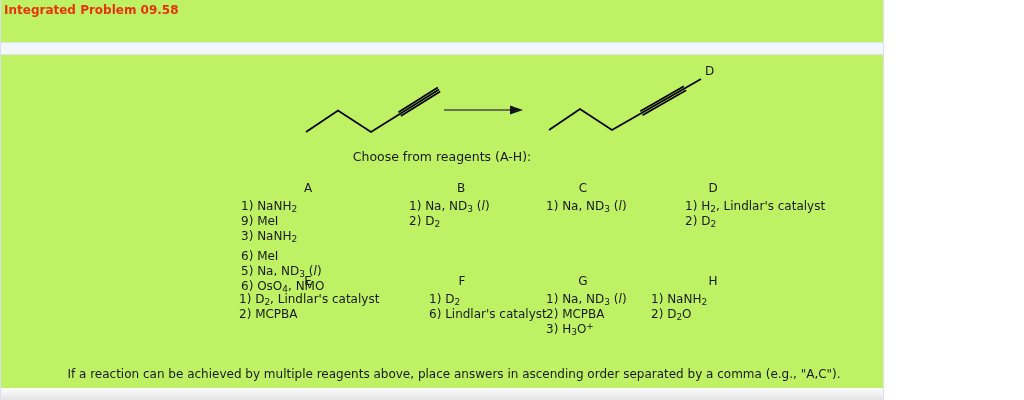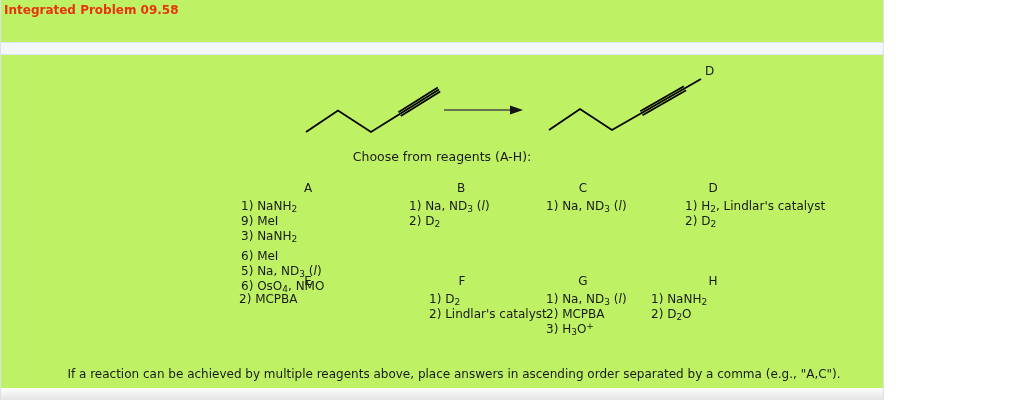--- a/index.html
+++ b/index.html
@@ -144,26 +144,27 @@
     <div class="line">1) H<sub>2</sub>, Lindlar's catalyst</div>
     <div class="line">2) D<sub>2</sub></div>
   </div>
 
   <div class="rg-header" style="left:307px; top:274px;">E</div>
   <div class="rg-header" style="left:461px; top:274px;">F</div>
   <div class="rg-header" style="left:582px; top:274px;">G</div>
   <div class="rg-header" style="left:712px; top:274px;">H</div>
 
   <div class="rg-list" style="left:238px; top:292px;">
+    <div class="line">1) D<sub>2</sub>, Lindlar's catalyst</div>
     <div class="line">2) MCPBA</div>
   </div>
 
   <div class="rg-list" style="left:428px; top:292px;">
     <div class="line">1) D<sub>2</sub></div>
-    <div class="line">2) Lindlar's catalyst</div>
+    <div class="line">6) Lindlar's catalyst</div>
   </div>
 
   <div class="rg-list" style="left:545px; top:292px;">
     <div class="line">1) Na, ND<sub>3</sub> (<i>l</i>)</div>
     <div class="line">2) MCPBA</div>
     <div class="line">3) H<sub>3</sub>O<sup>+</sup></div>
   </div>
 
   <div class="rg-list" style="left:650px; top:292px;">
     <div class="line">1) NaNH<sub>2</sub></div>

